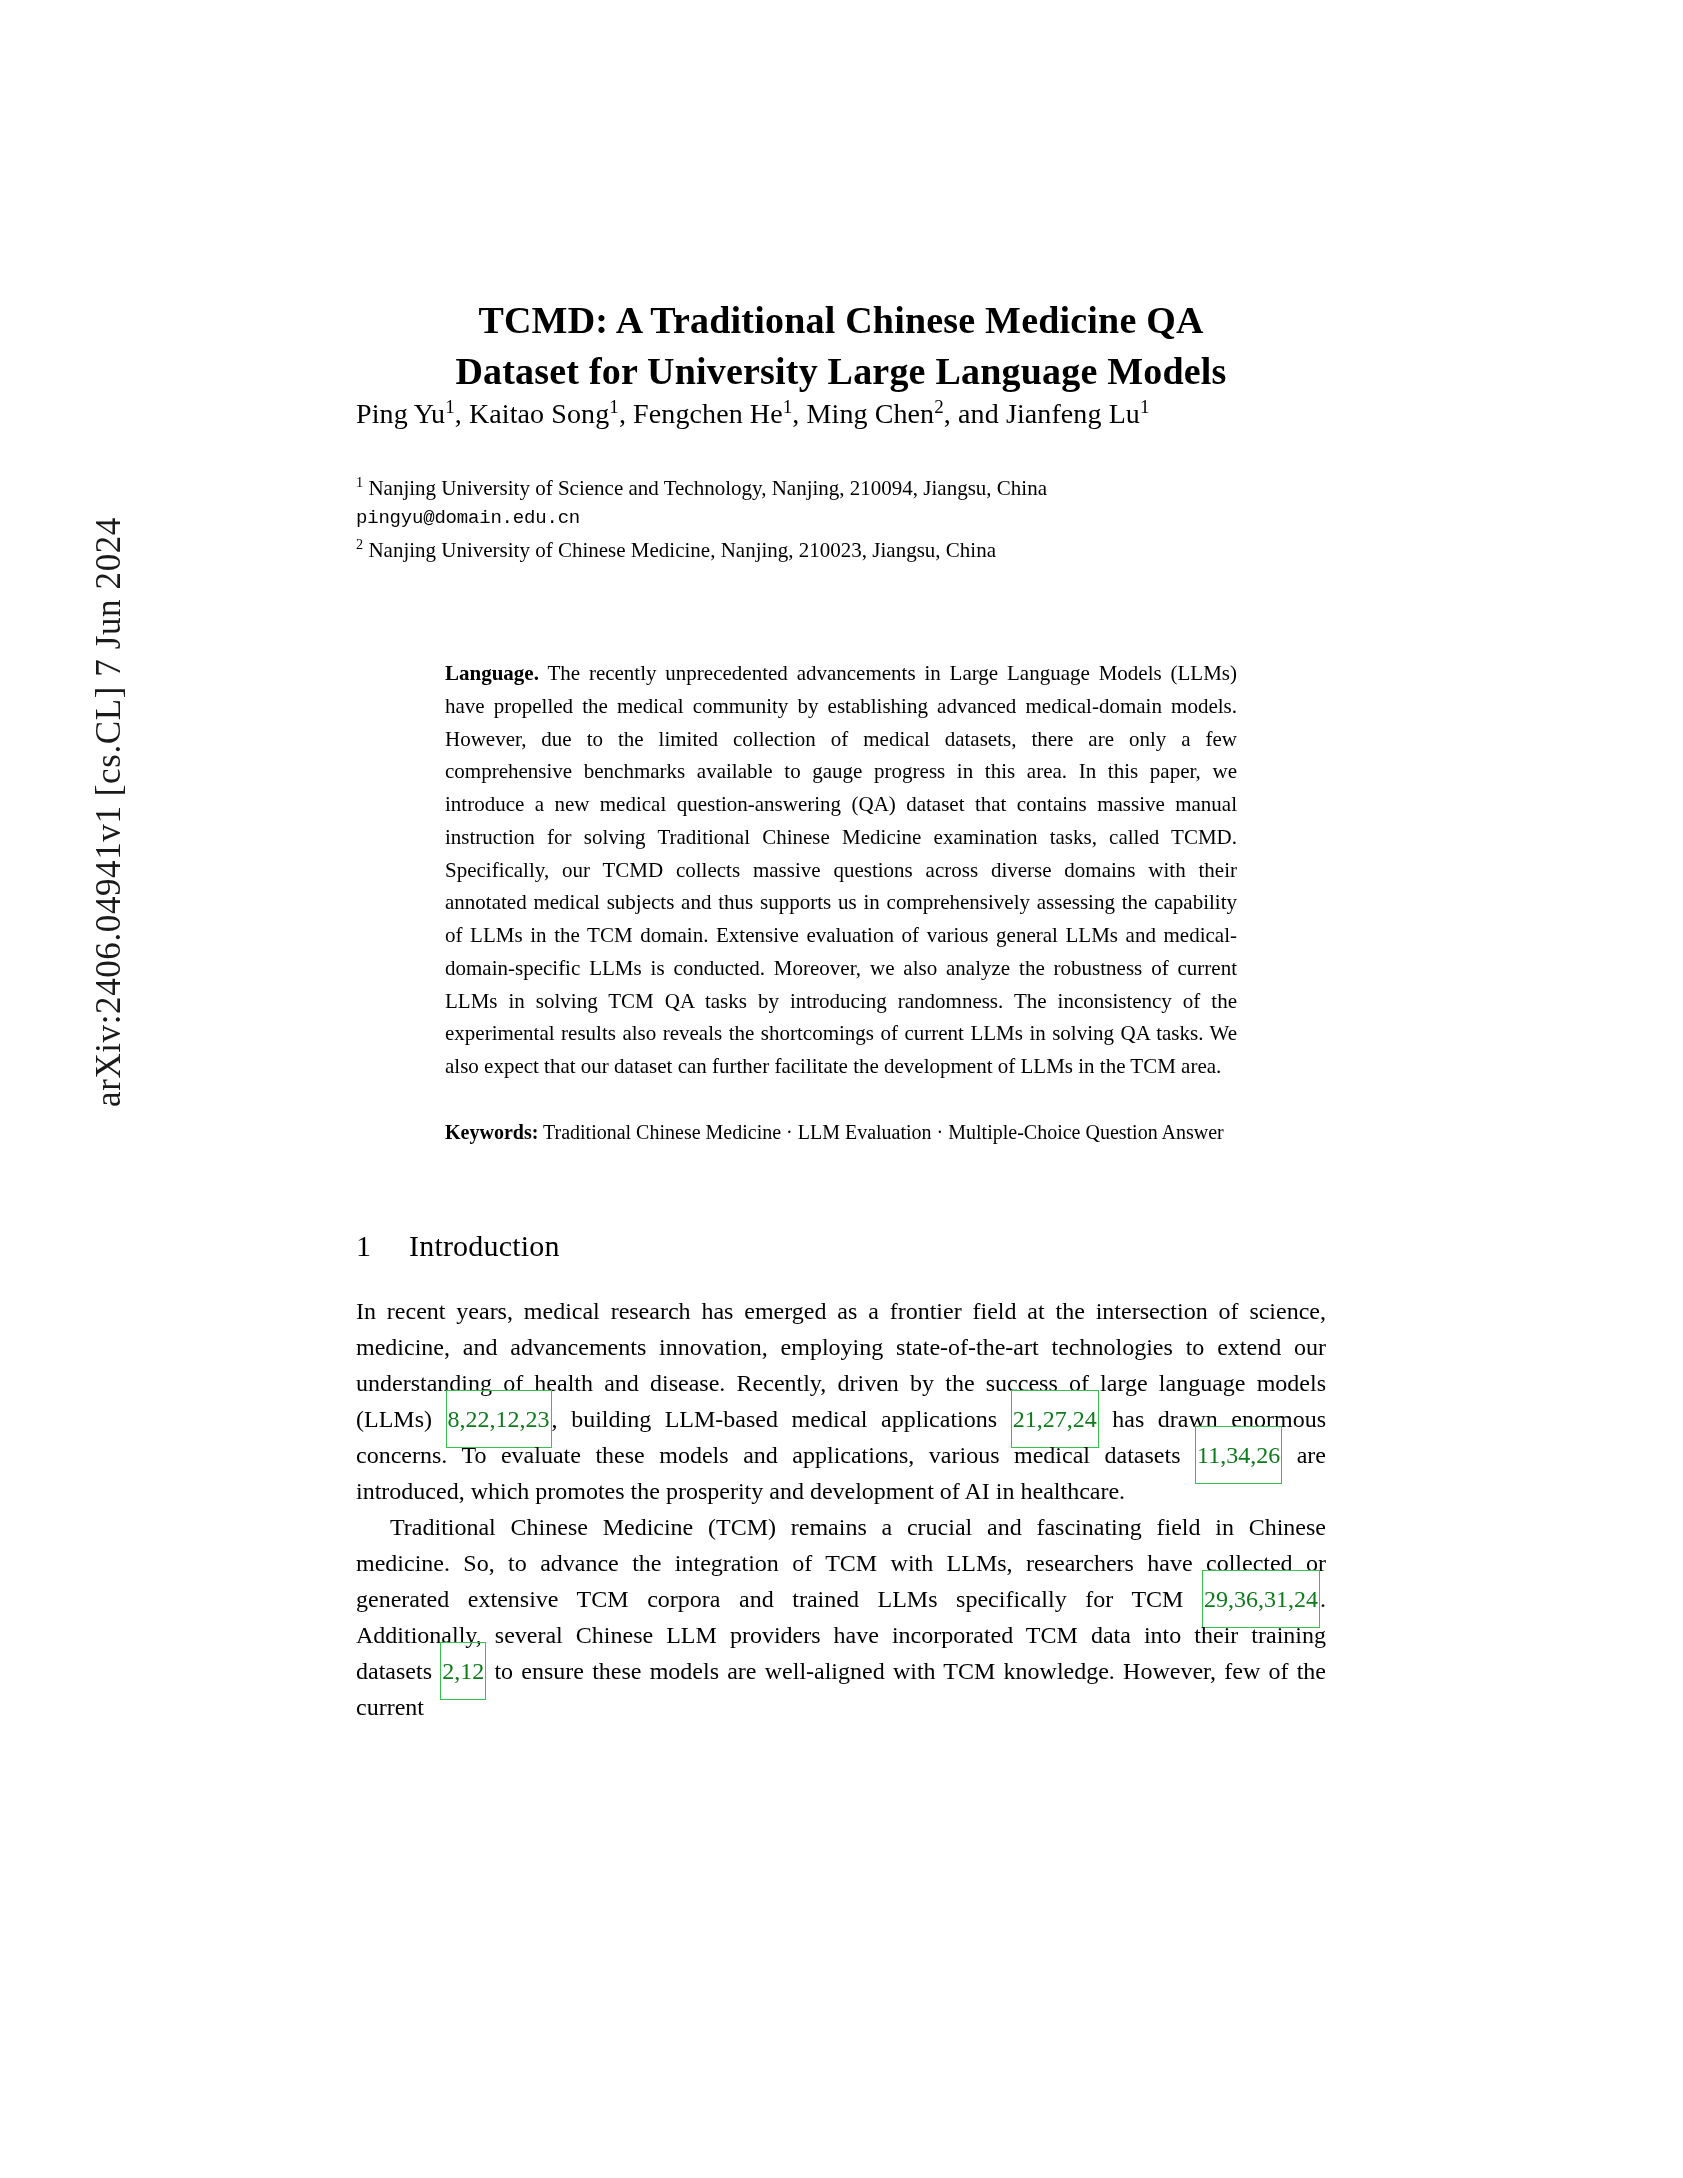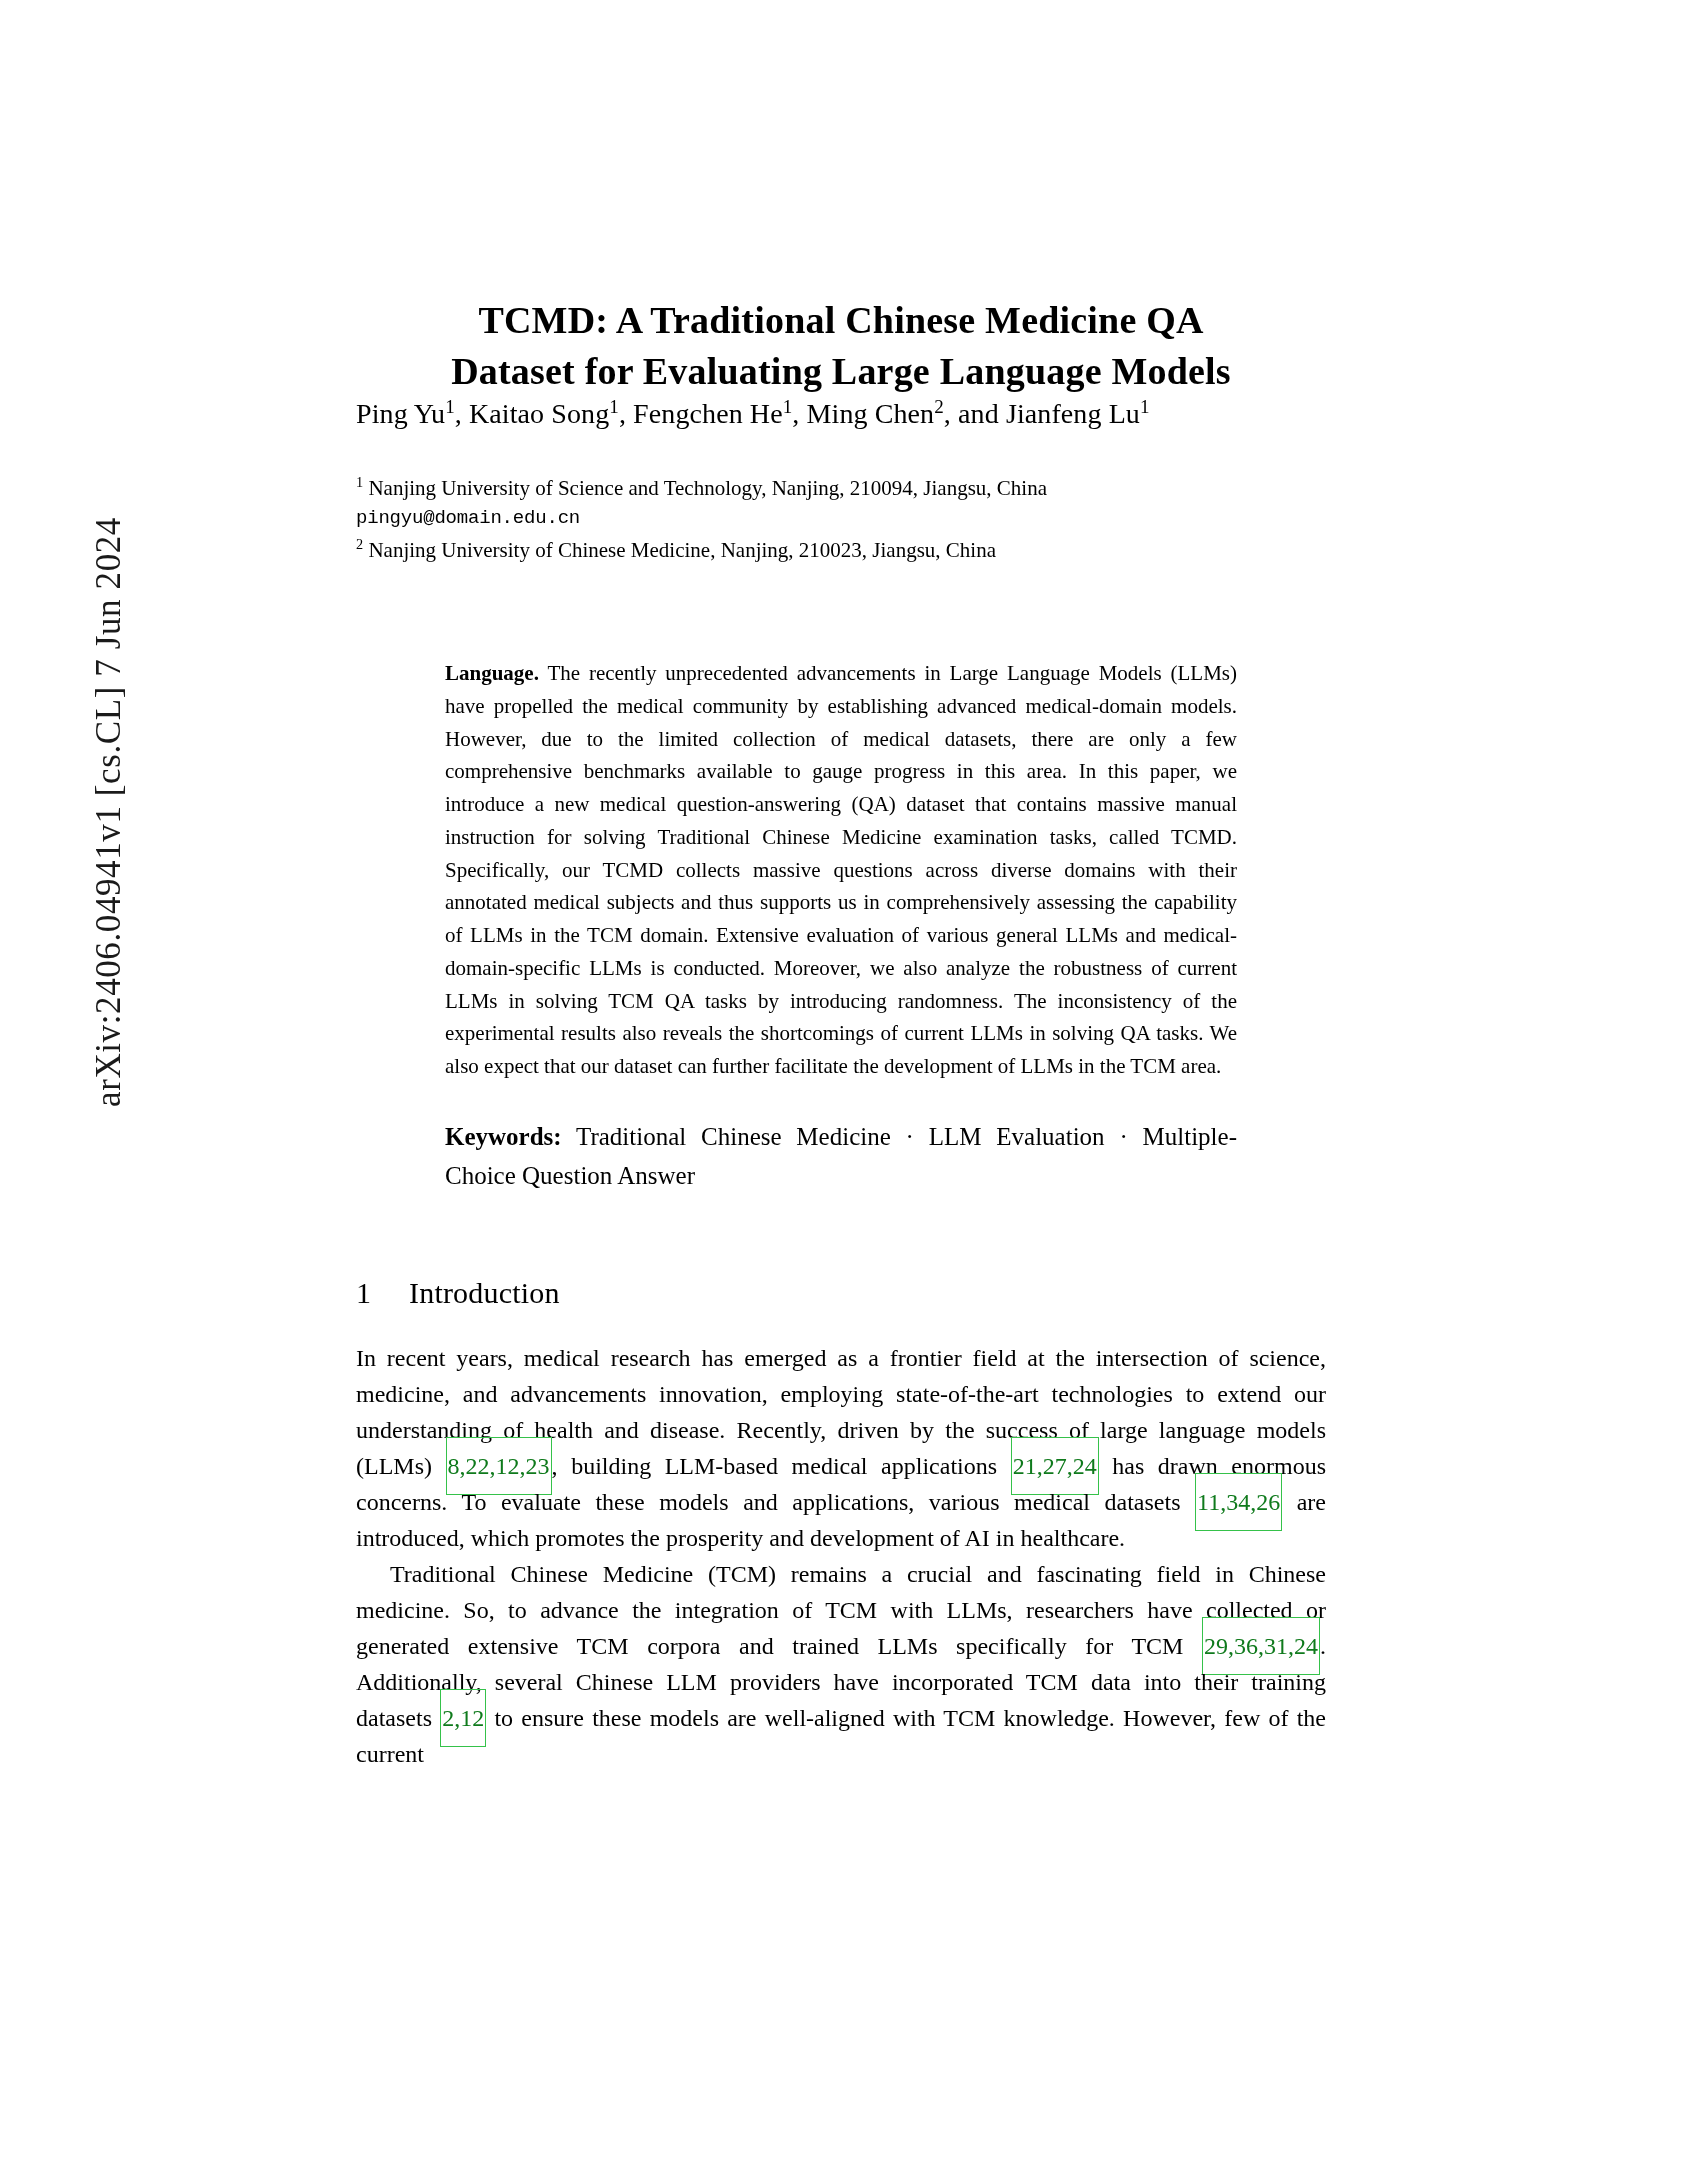--- a/index.html
+++ b/index.html
@@ -79,21 +79,21 @@
     line-height: 1.56;
     text-align: justify;
   }
   .abstract-block .lead { font-weight: bold; }
 
   .keywords {
     margin-top: 34px;
     width: 792px;
     margin-left: auto;
     margin-right: auto;
-    font-size: 25px;
+    font-size: 20px;
     line-height: 1.56;
     text-align: justify;
   }
   .keywords .lead { font-weight: bold; }
 
   
   .section-head {
     margin-top: 81px;
     font-size: 30px;
     font-weight: normal;
@@ -119,21 +119,21 @@
 </style>
 </head>
 <body>
 
 <div class="arxiv-stamp">arXiv:2406.04941v1  [cs.CL]  7 Jun 2024</div>
 
 <div class="page">
 
   <div class="title">
     <span>TCMD: A Traditional Chinese Medicine QA</span><br>
-    <span>Dataset for Evaluating Large Language Models</span>
+    <span>Dataset for University Large Language Models</span>
   </div>
 
   <div class="authors">
     Ping Yu<sup>1</sup>, Kaitao Song<sup>1</sup>, Fengchen He<sup>1</sup>, Ming Chen<sup>2</sup>, and Jianfeng Lu<sup>1</sup>
   </div>
 
   <div class="affiliations">
     <span class="aff-line">
       <sup>1</sup>
       <span>Nanjing University of Science and Technology, Nanjing, 210094, Jiangsu, China</span>

